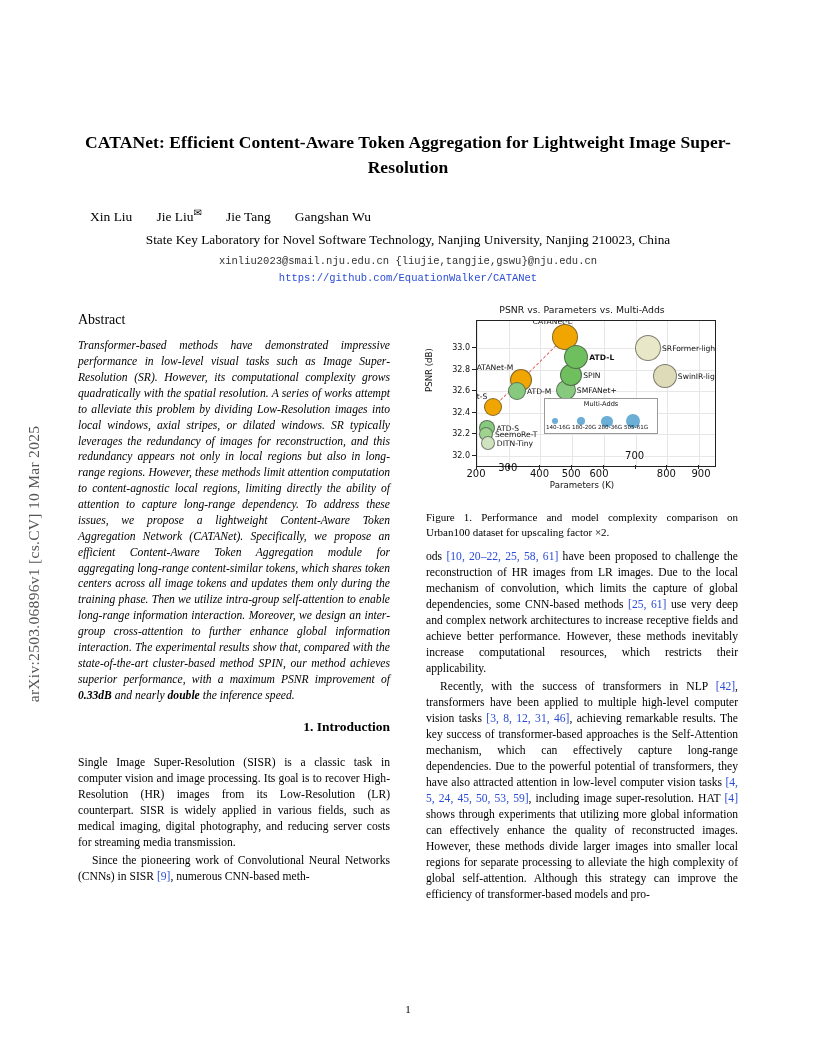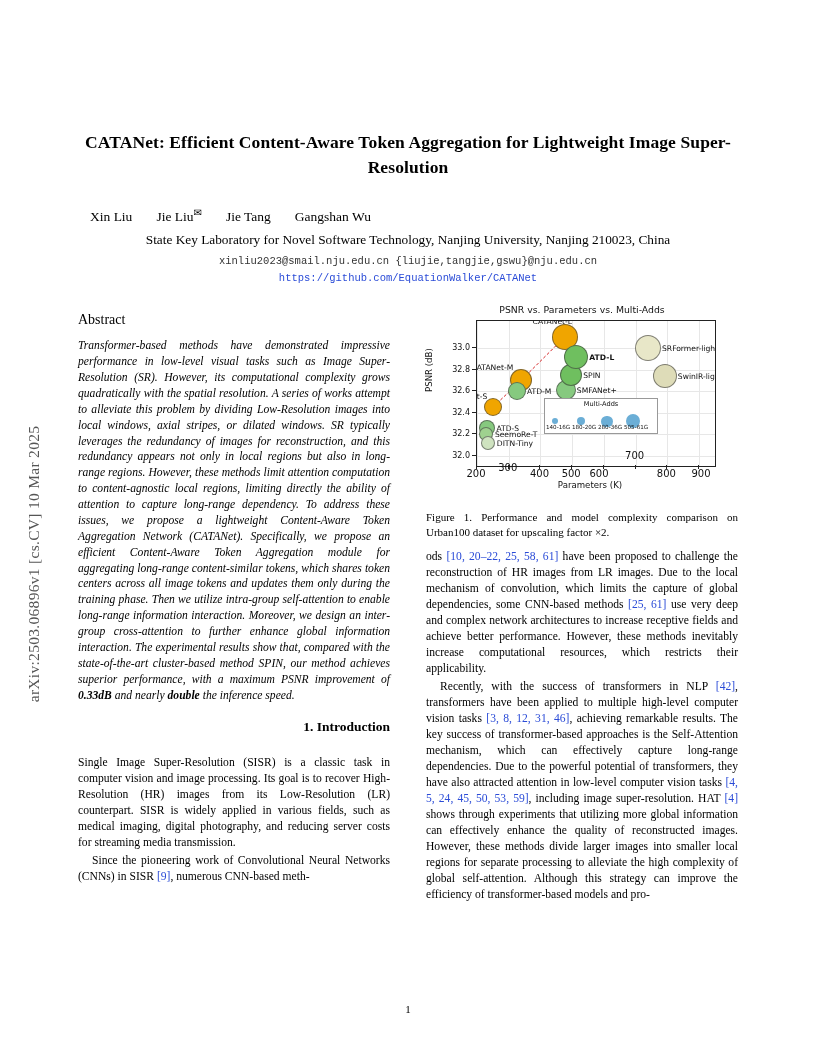--- a/index.html
+++ b/index.html
@@ -194,21 +194,21 @@
   .ylabel{
     position:absolute;
     left:-2px;top:90px;
     font-size:8.6px;color:#111;
     transform:rotate(-90deg);
     transform-origin:left top;
     white-space:nowrap;
   }
   .xlabel{
     position:absolute;
-    left:8px;width:312px;top:178px;
+    left:0;width:312px;top:178px;
     text-align:center;font-size:8.6px;color:#111;
   }
   .legendbox{
     position:absolute;
     left:118px;top:96px;
     width:112px;height:34px;
     border:0.8px solid #999;
     background:#fff;
   }
   .legendbox .lt{

